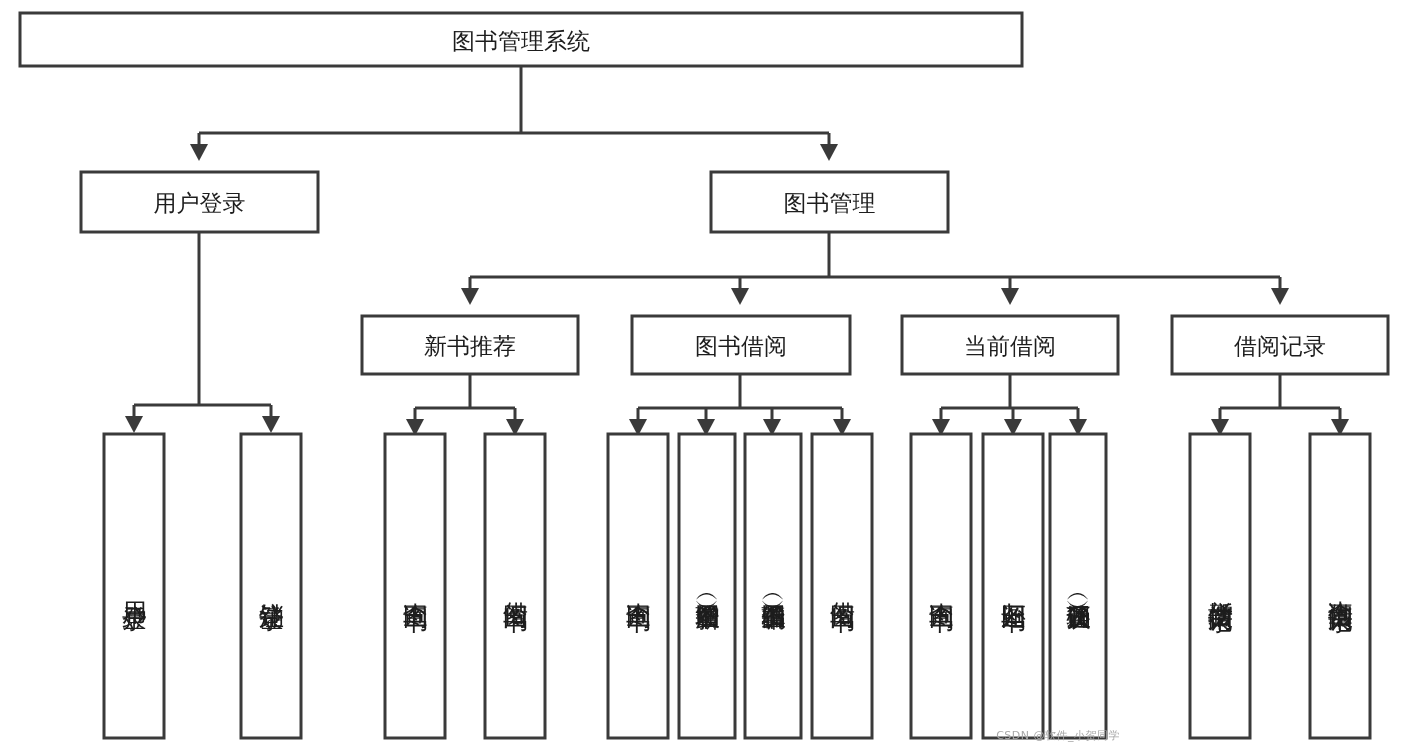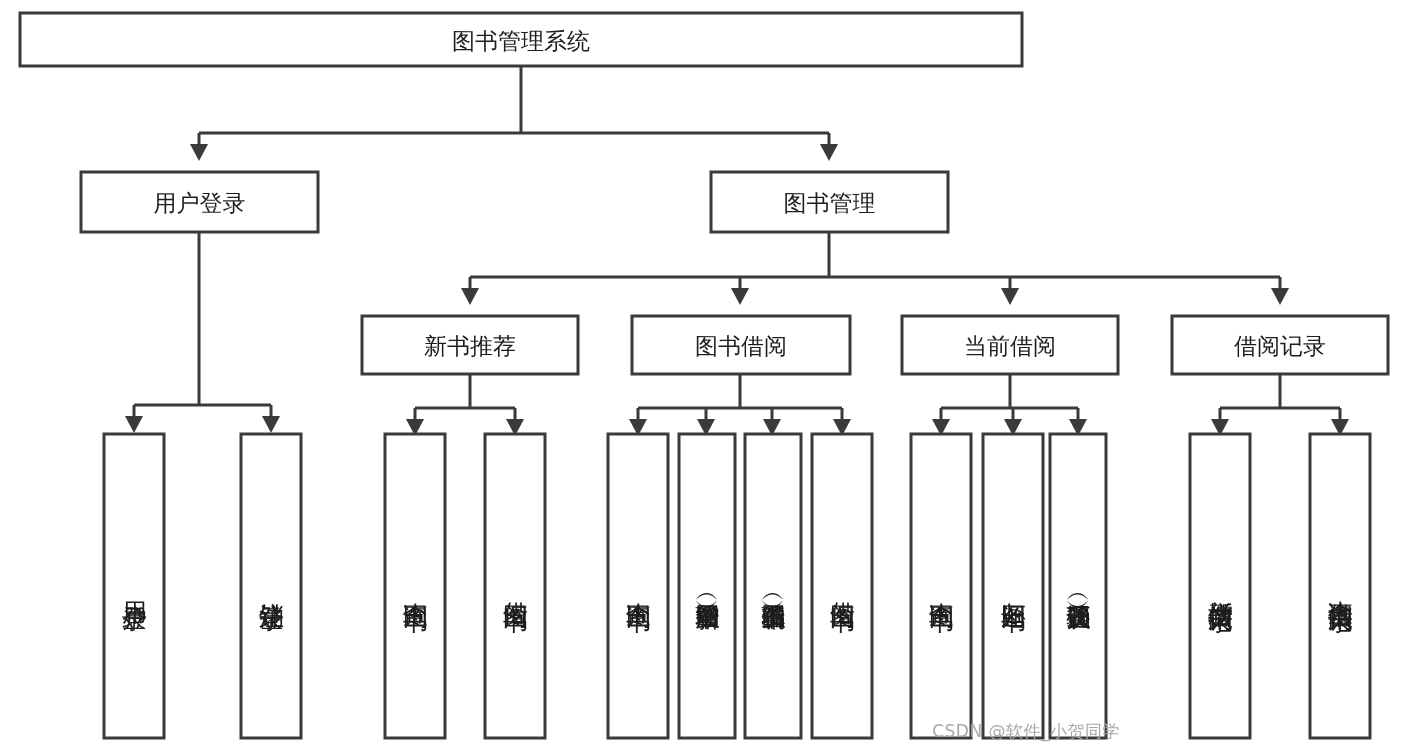--- a/index.html
+++ b/index.html
@@ -68,21 +68,21 @@
   }
   .vtext.tight {
     font-size: 24px;
     letter-spacing: 0px;
   }
   .watermark {
     position: absolute;
     right: 8px;
     bottom: 4px;
     font-family: "DejaVu Sans", "Liberation Sans", sans-serif;
-    font-size: 17px;
+    font-size: 11px;
     color: #a8a8a8;
     white-space: nowrap;
     letter-spacing: 0.5px;
   }
 </style>
 </head>
 <body>
 
 <div id="diagram-root">
 

